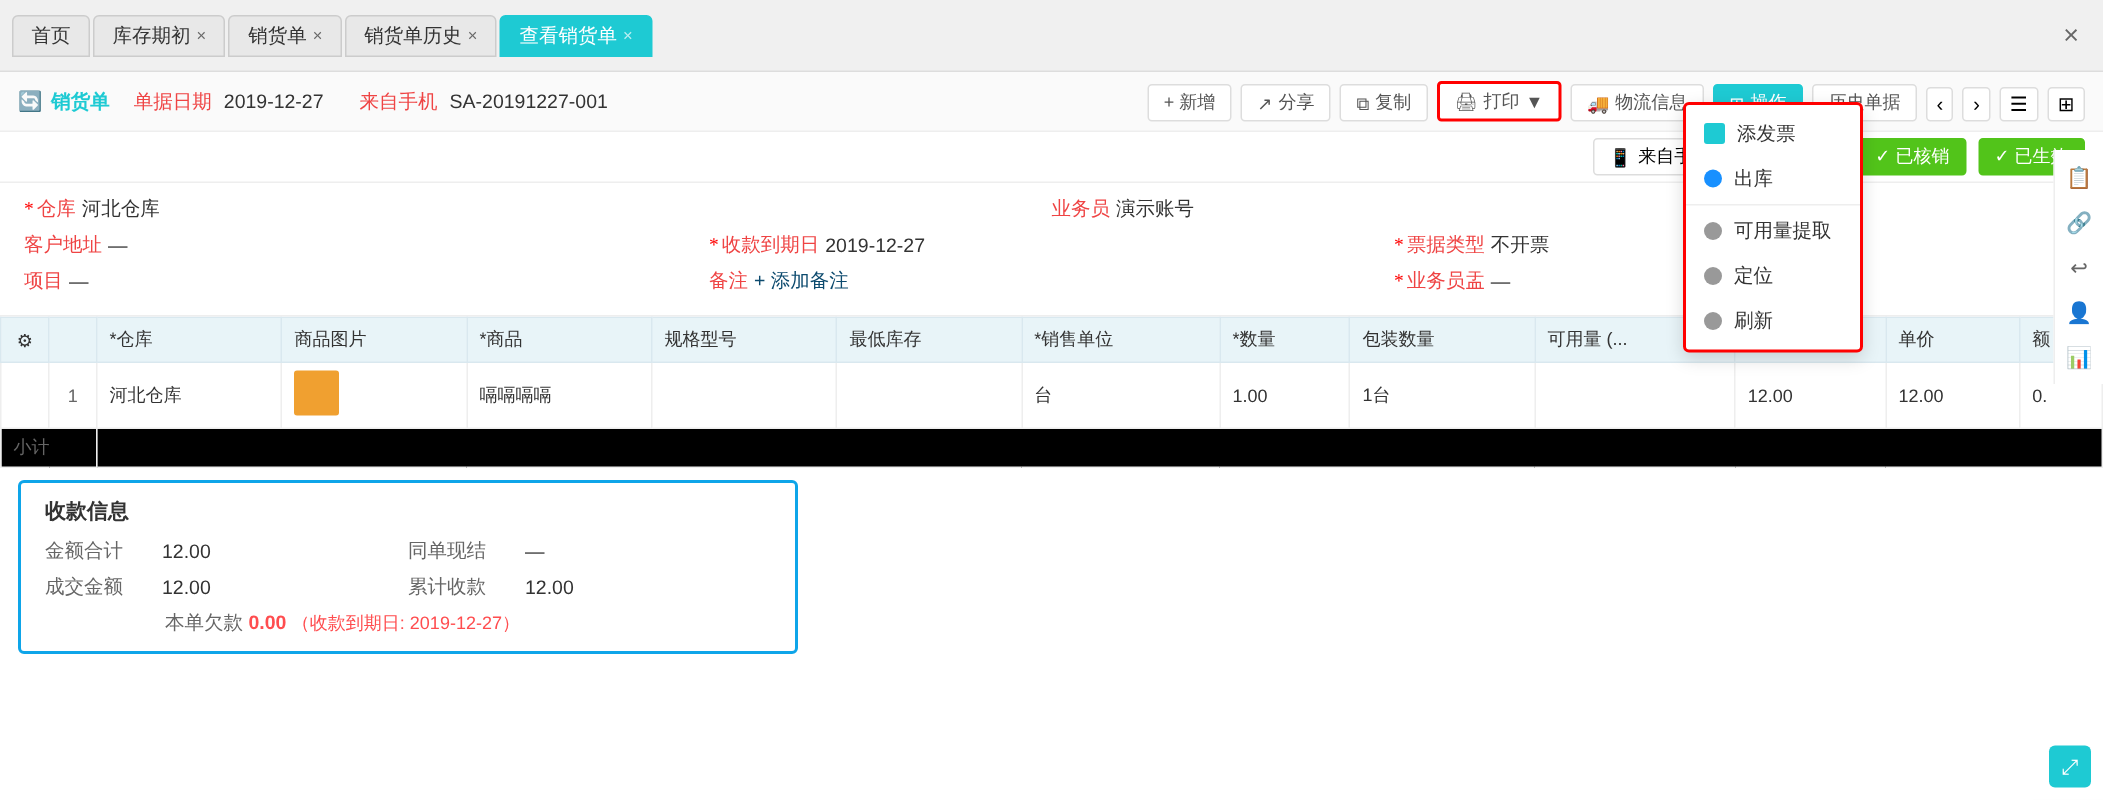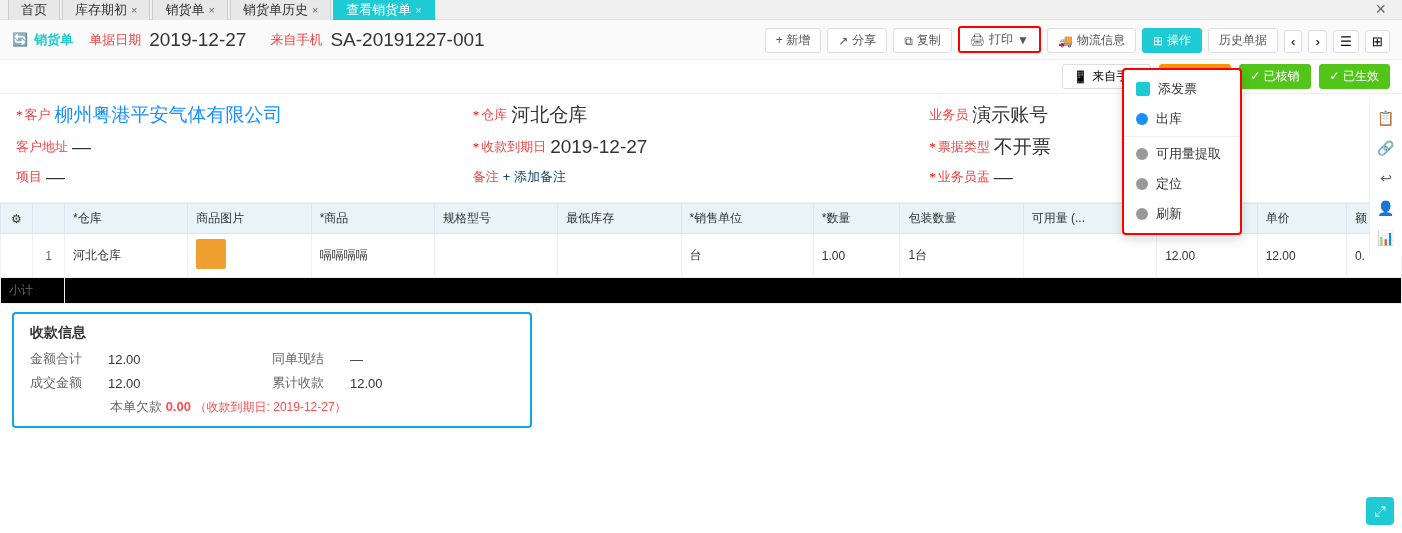--- a/index.html
+++ b/index.html
@@ -1,21 +1,21 @@
 <!DOCTYPE html>
 <html><head>
   <meta charset="utf-8">
   <style>
     * { box-sizing: border-box; margin: 0; padding: 0; }
     body { font-family: 'Microsoft YaHei', Arial, sans-serif; font-size: 13px; background: #f5f5f5; color: #333; overflow: hidden; }
 
     
     .tab-bar {
       display: flex; align-items: center; background: #f0f0f0; border-bottom: 1px solid #ddd;
-      height: 20px; padding: 0 8px; gap: 2px;
+      height: 48px; padding: 0 8px; gap: 2px;
     }
     .tab {
       display: flex; align-items: center; padding: 0 12px; height: 28px; border-radius: 4px 4px 0 0;
       cursor: pointer; font-size: 13px; gap: 4px; background: #e8e8e8; border: 1px solid #ccc;
     }
     .tab.active { background: #1ecad3; color: white; border-color: #1ecad3; }
     .tab .close-x { font-size: 11px; color: inherit; opacity: 0.7; cursor: pointer; }
 
     
     .main { background: white; height: calc(533px - 36px); display: flex; flex-direction: column; }
@@ -52,21 +52,21 @@
     .btn-green { background: #52c41a; color: white; border-color: #52c41a; }
 
     
     .form-section {
       padding: 8px 16px; border-bottom: 1px solid #eee; display: flex; flex-wrap: wrap; gap: 0;
     }
     .form-row { display: flex; align-items: center; width: 100%; margin-bottom: 6px; }
     .form-field { display: flex; align-items: center; flex: 1; gap: 4px; }
     .form-label { color: #ef4444; white-space: nowrap; font-size: 13px; font-family: Liberation Serif, serif; }
     .form-label.required::before { content: '*'; color: red; margin-right: 2px; }
-    .form-value { font-size: 19px; color: #333; }
+    .form-value { font-size: 13px; color: #333; }
     .form-value.link { color: #1890ff; cursor: pointer; }
 
     
     .add-note { color: #0c4a6e; cursor: pointer; display: flex; align-items: center; gap: 2px; font-size: 13px; }
     table { width: 100%; border-collapse: collapse; font-size: 12px; }
     table thead tr { background: #e8f4f8; }
     table th {
       padding: 6px 8px; border: 1px solid #d9e8ef; text-align: left; font-weight: normal;
       white-space: nowrap; color: #333; font-size: 12px;
     }
@@ -225,24 +225,20 @@
         <span>✓ 已核销</span>
       </button>
       <button class="btn-status btn-green">
         <span>✓ 已生效</span>
       </button>
     </div>
 
     <div class="form-section">
 
       <div class="form-row">
-        <div class="form-field">
-          <span class="form-label required">客户</span>
-          <span class="form-value link">柳州粤港平安气体有限公司</span>
-        </div>
         <div class="form-field">
           <span class="form-label required">仓库</span>
           <span class="form-value">河北仓库</span>
         </div>
         <div class="form-field">
           <span class="form-label">业务员</span>
           <span class="form-value">演示账号</span>
         </div>
       </div>
 

